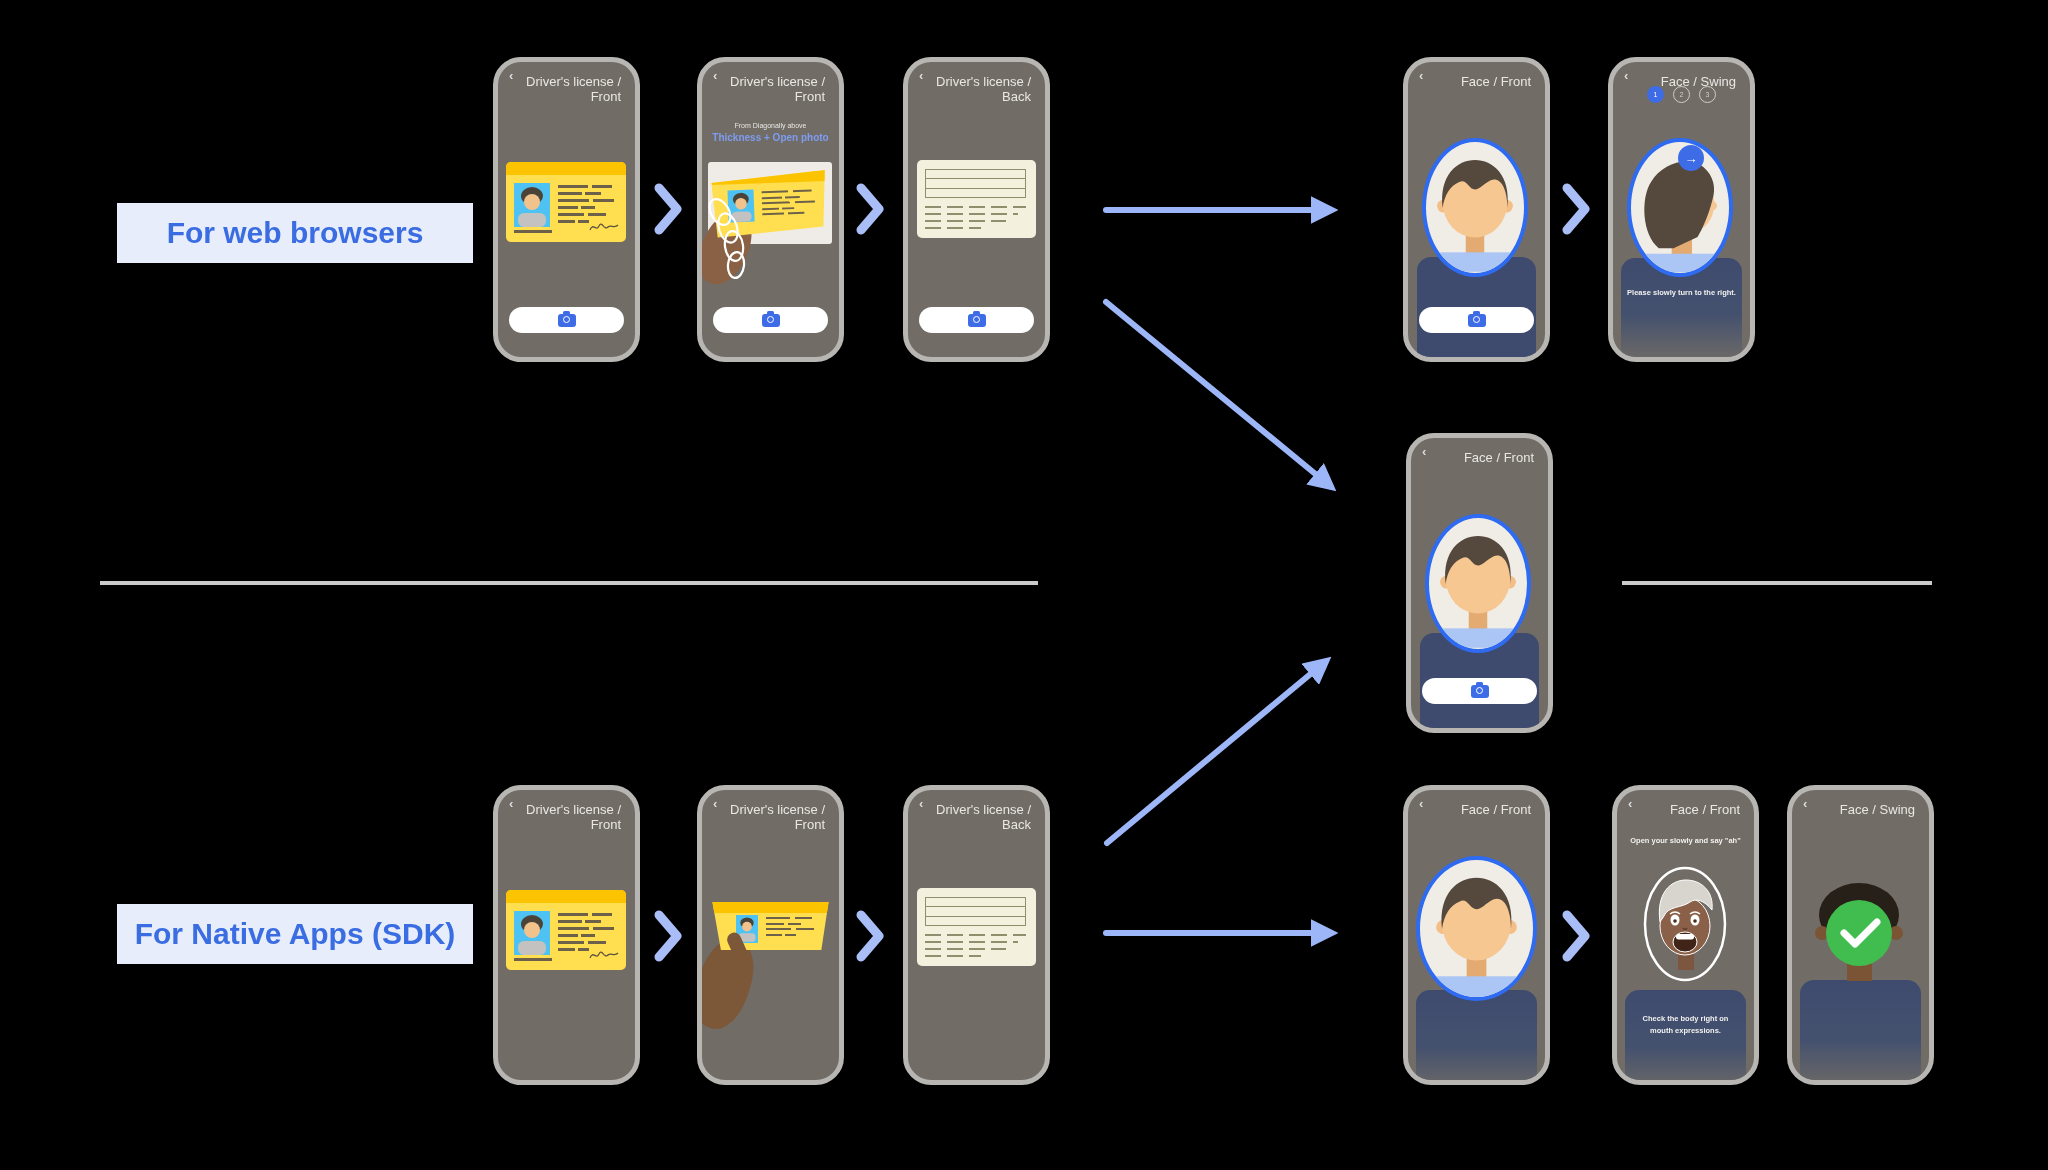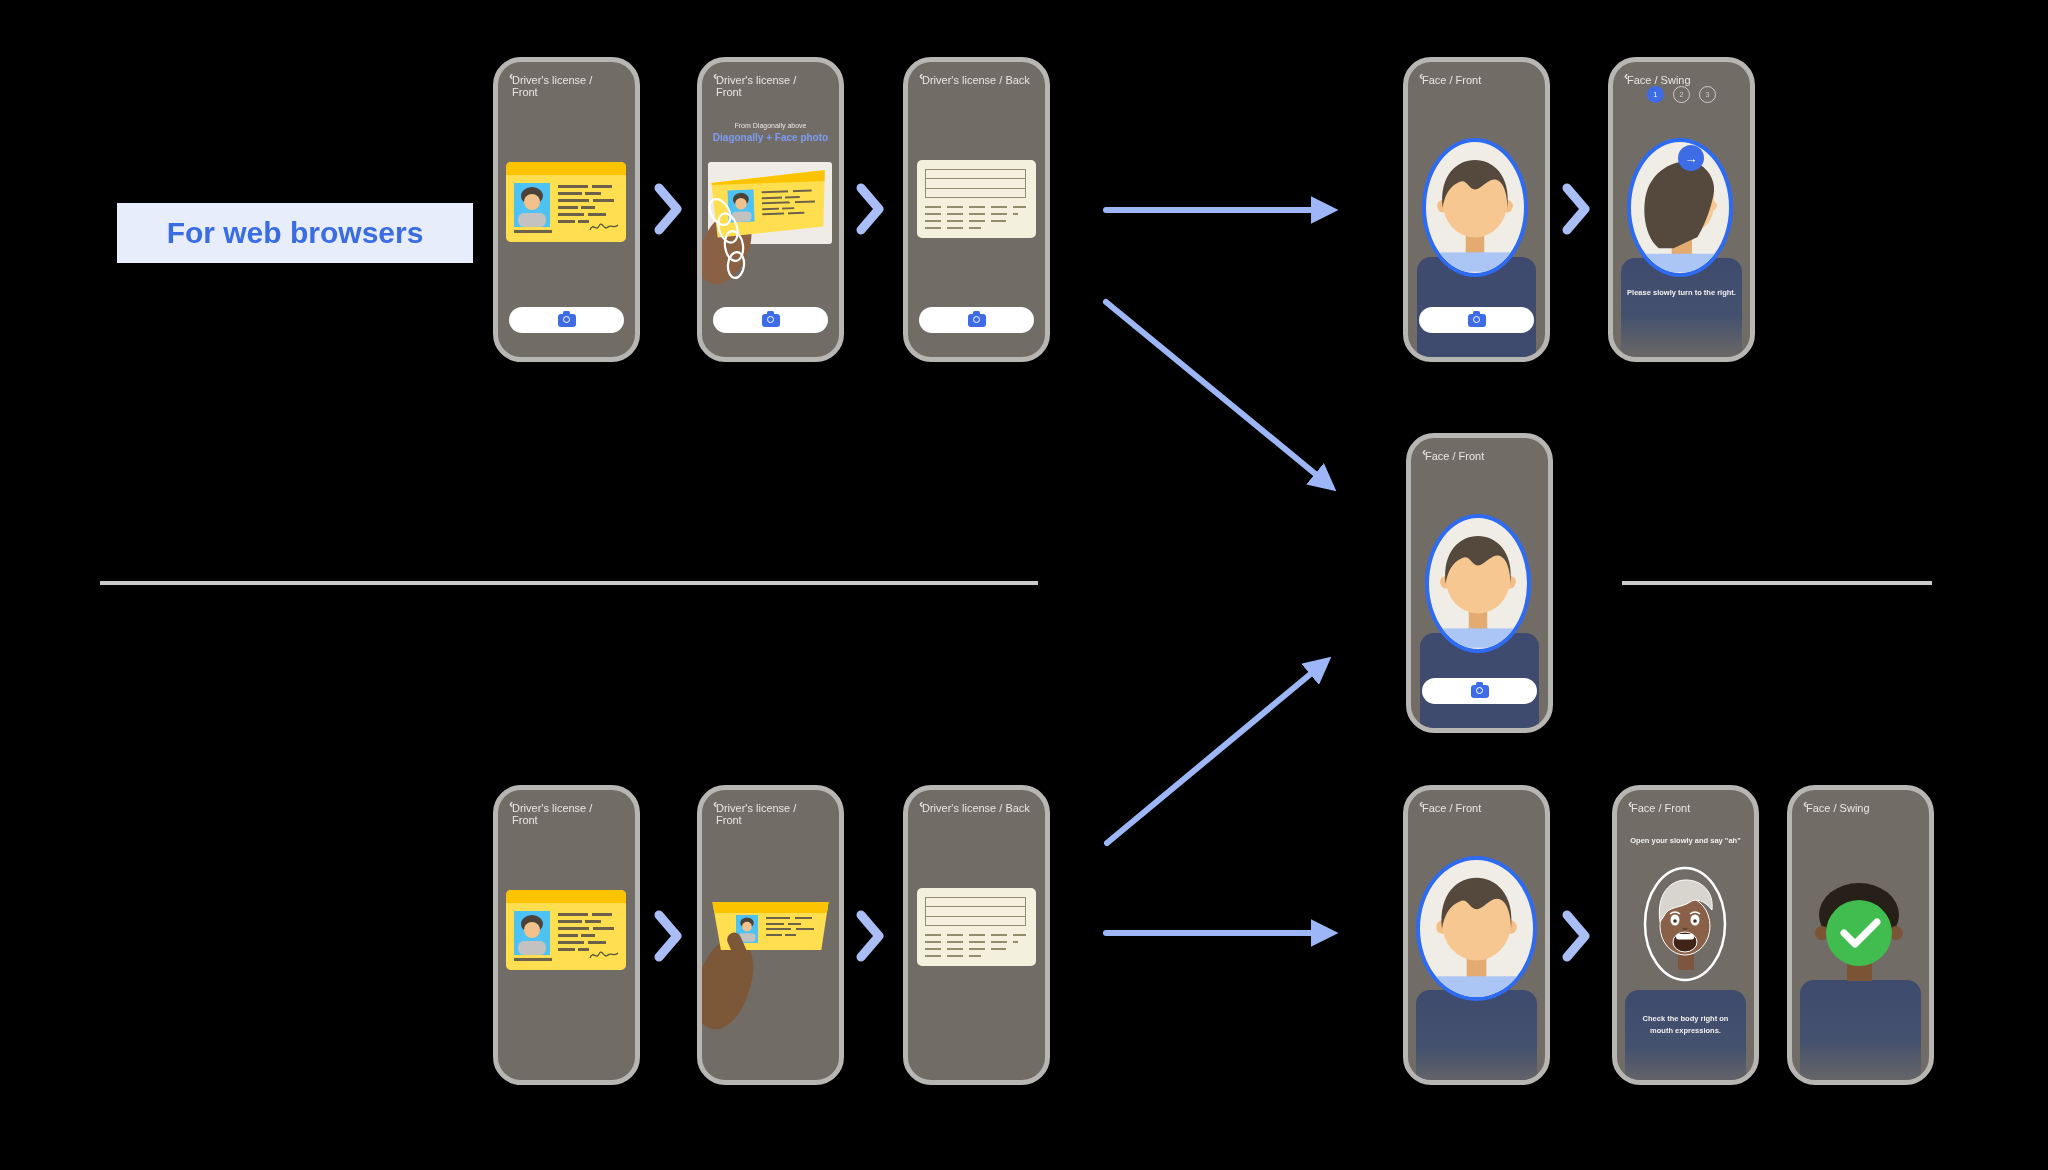--- a/index.html
+++ b/index.html
@@ -7,21 +7,21 @@
          font-family:"Liberation Sans",sans-serif;}
   
   .flow-label{position:absolute;left:117px;width:356px;height:60px;background:#e8edfb;
     color:#3a6de2;font-weight:bold;font-size:30px;display:flex;align-items:center;justify-content:center;}
   
   .divider{position:absolute;top:581px;height:4px;background:#cbcbcb;}
   
   .phone{position:absolute;width:147px;height:305px;background:#716c66;border:5px solid #b8b6b3;
     border-radius:28px;box-sizing:border-box;overflow:hidden;}
   .back{position:absolute;left:11px;top:7px;color:#ddd;font-size:13px;line-height:13px;font-weight:bold;}
-  .ph-title{position:absolute;top:12px;left:14px;right:14px;text-align:left;font-size:11px;color:#e9e7e4;}
+  .ph-title{position:absolute;top:12px;left:14px;right:14px;text-align:right;font-size:13px;color:#e9e7e4;}
   .pill{position:absolute;left:11px;bottom:24px;width:115px;height:26px;background:#fff;border-radius:13px;
     display:flex;align-items:center;justify-content:center;z-index:6;}
   .cam{position:relative;width:18px;height:13px;background:#3d6ce6;border-radius:3px;}
   .cam::before{content:"";position:absolute;top:-3px;left:5px;width:7px;height:4px;background:#3d6ce6;border-radius:1.5px;}
   .cam::after{content:"";position:absolute;top:2.5px;left:5.5px;width:5px;height:5px;border:1.5px solid #fff;border-radius:50%;}
   
   .id-card{position:absolute;left:8px;top:100px;width:120px;height:80px;background:#ffdf4f;border-radius:5px;overflow:hidden;}
   .id-band{height:13px;background:#fcc400;}
   .id-photo{position:absolute;left:8px;top:21px;width:36px;height:44px;background:#4ec3f3;overflow:hidden;}
   .id-lines{position:absolute;left:52px;top:23px;right:7px;}
@@ -112,20 +112,21 @@
       </g>
       <g id="g-minperson">
         <ellipse cx="18" cy="13" rx="11" ry="9" fill="#4c4338"></ellipse>
         <circle cx="18" cy="19" r="8" fill="#f2c28c"></circle>
         <rect x="4" y="30" width="28" height="14" rx="6" fill="#c4c2c0"></rect>
       </g>
     </defs>
   </svg>
 
   <div class="flow-label" style="top:203px">For web browsers</div>
+  <div class="flow-label" style="top:904px">For Native Apps (SDK)</div>
 
   <div class="divider" style="left:100px;width:938px"></div>
   <div class="divider" style="left:1622px;width:310px"></div>
 
   <svg class="arrows" width="2048" height="1170">
     <defs>
       <marker id="ah" viewBox="0 0 10 10" refX="7" refY="5" markerWidth="4.6" markerHeight="4.6" orient="auto-start-reverse">
           <path d="M0,0 L10,5 L0,10 z" fill="#9db6f8"></path>
         </marker>
     </defs>
@@ -179,21 +180,21 @@
     </div>
     <div class="pill">
       <span class="cam"></span>
     </div>
   </div>
 
   <div class="phone" style="left:697px;top:57px">
     <span class="back">‹</span>
     <div class="ph-title">Driver's license / Front</div>
     <div class="hint1">From Diagonally above</div>
-    <div class="hint2">Diagonally + Face photo</div>
+    <div class="hint2">Thickness + Open photo</div>
     <div class="sheet"></div>
     <div class="hand-br"></div>
     <div class="card-p2">
       <div class="band"></div>
       <div class="mini-photo" style="left:16px;top:17px;width:26px;height:32px">
         <svg viewBox="0 0 36 44">
             <use href="#g-minperson"></use>
           </svg>
       </div>
       <div class="mini-lines" style="left:50px;top:19px;right:8px">

